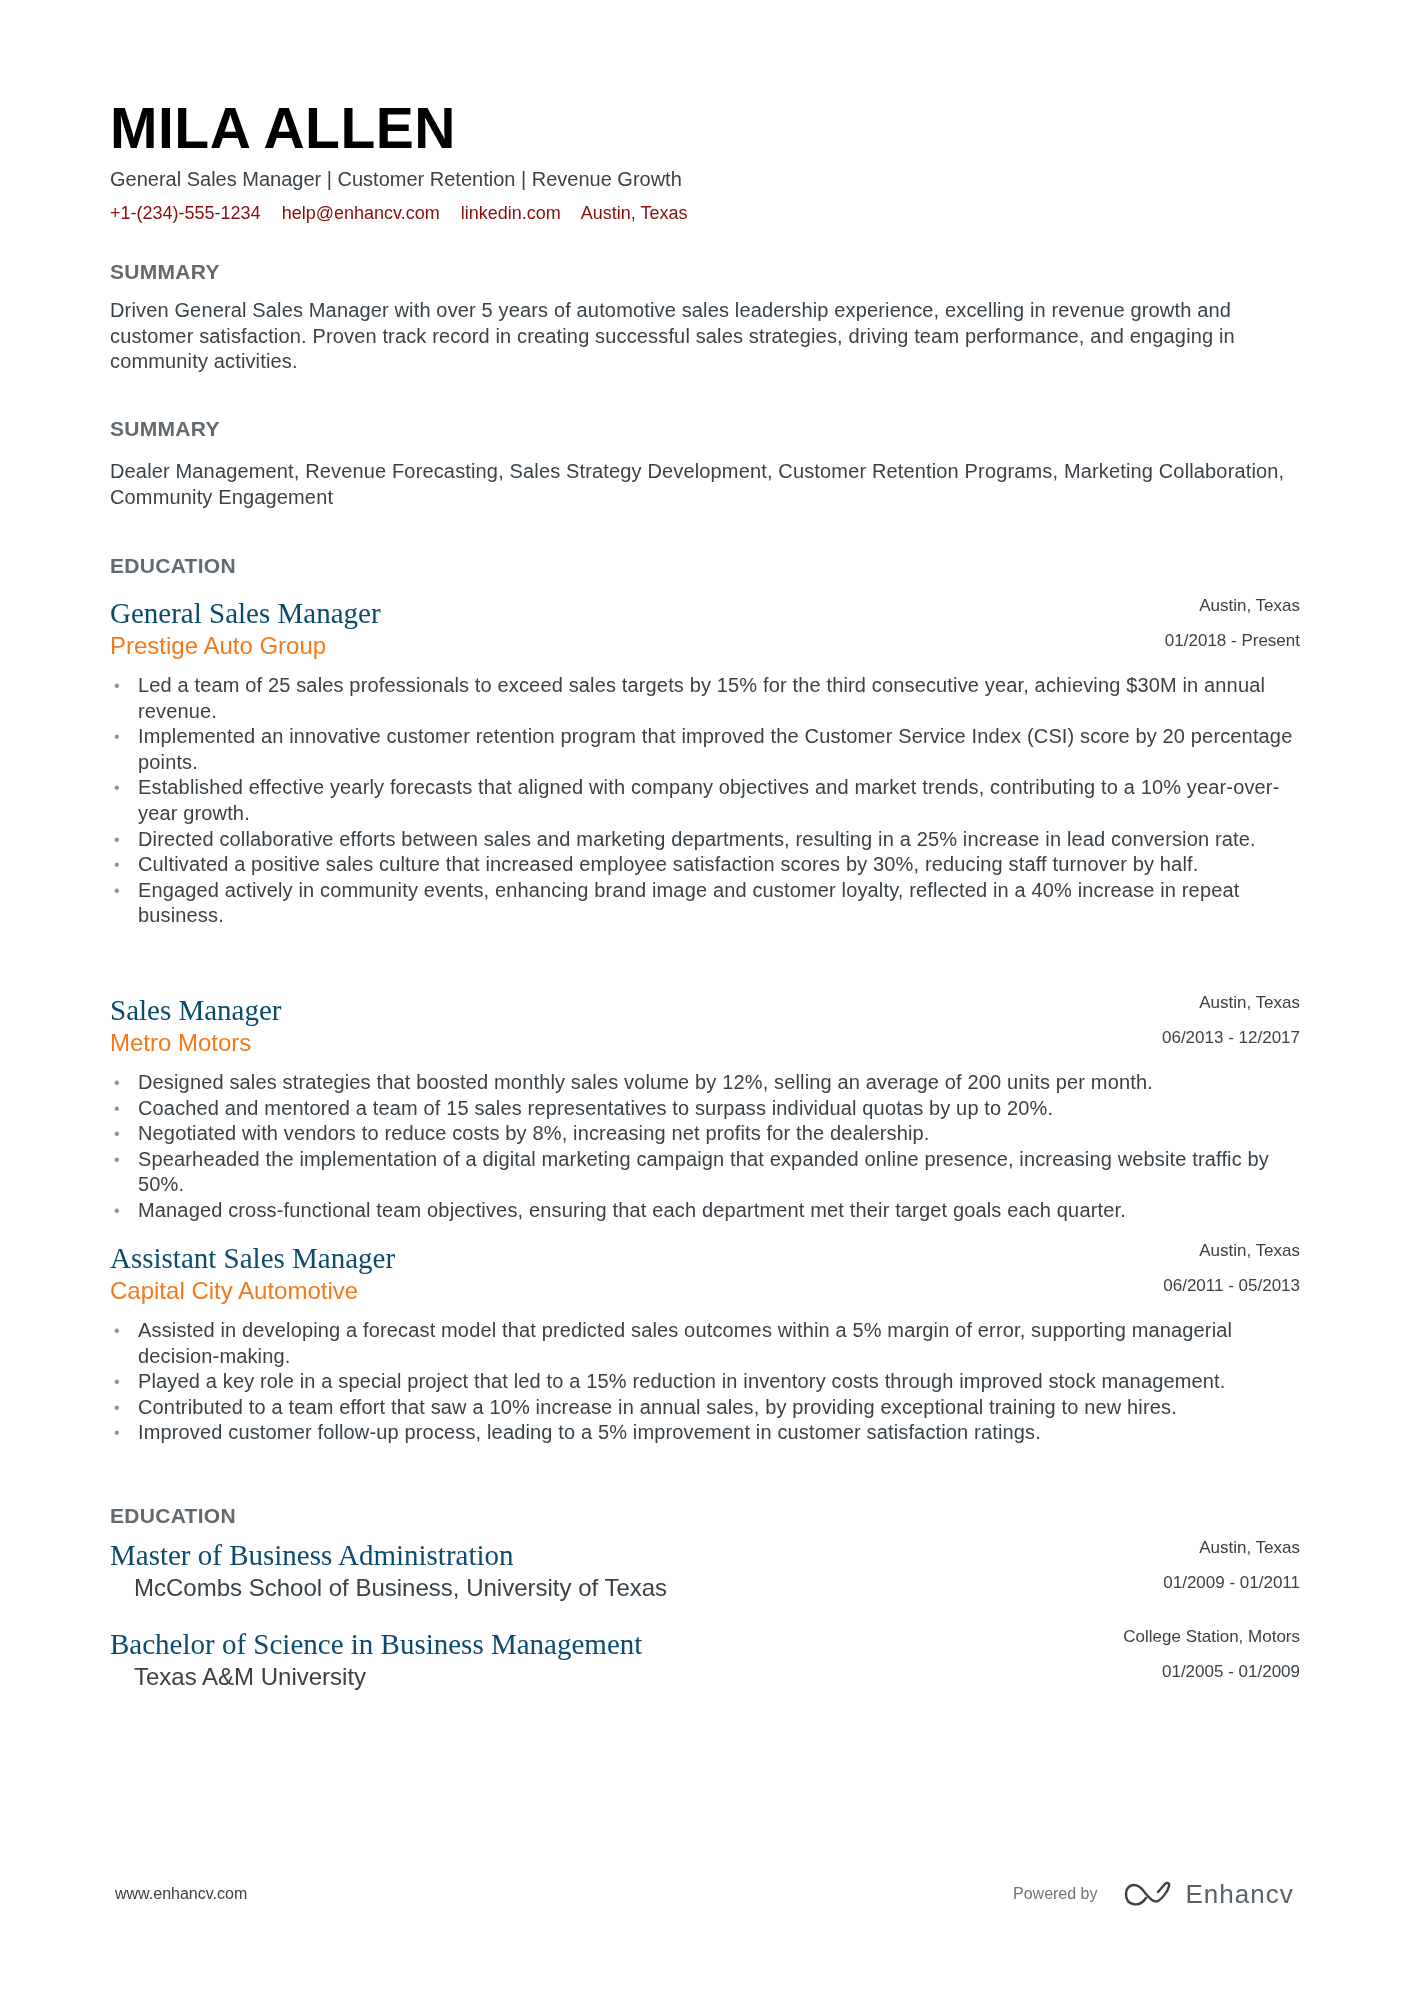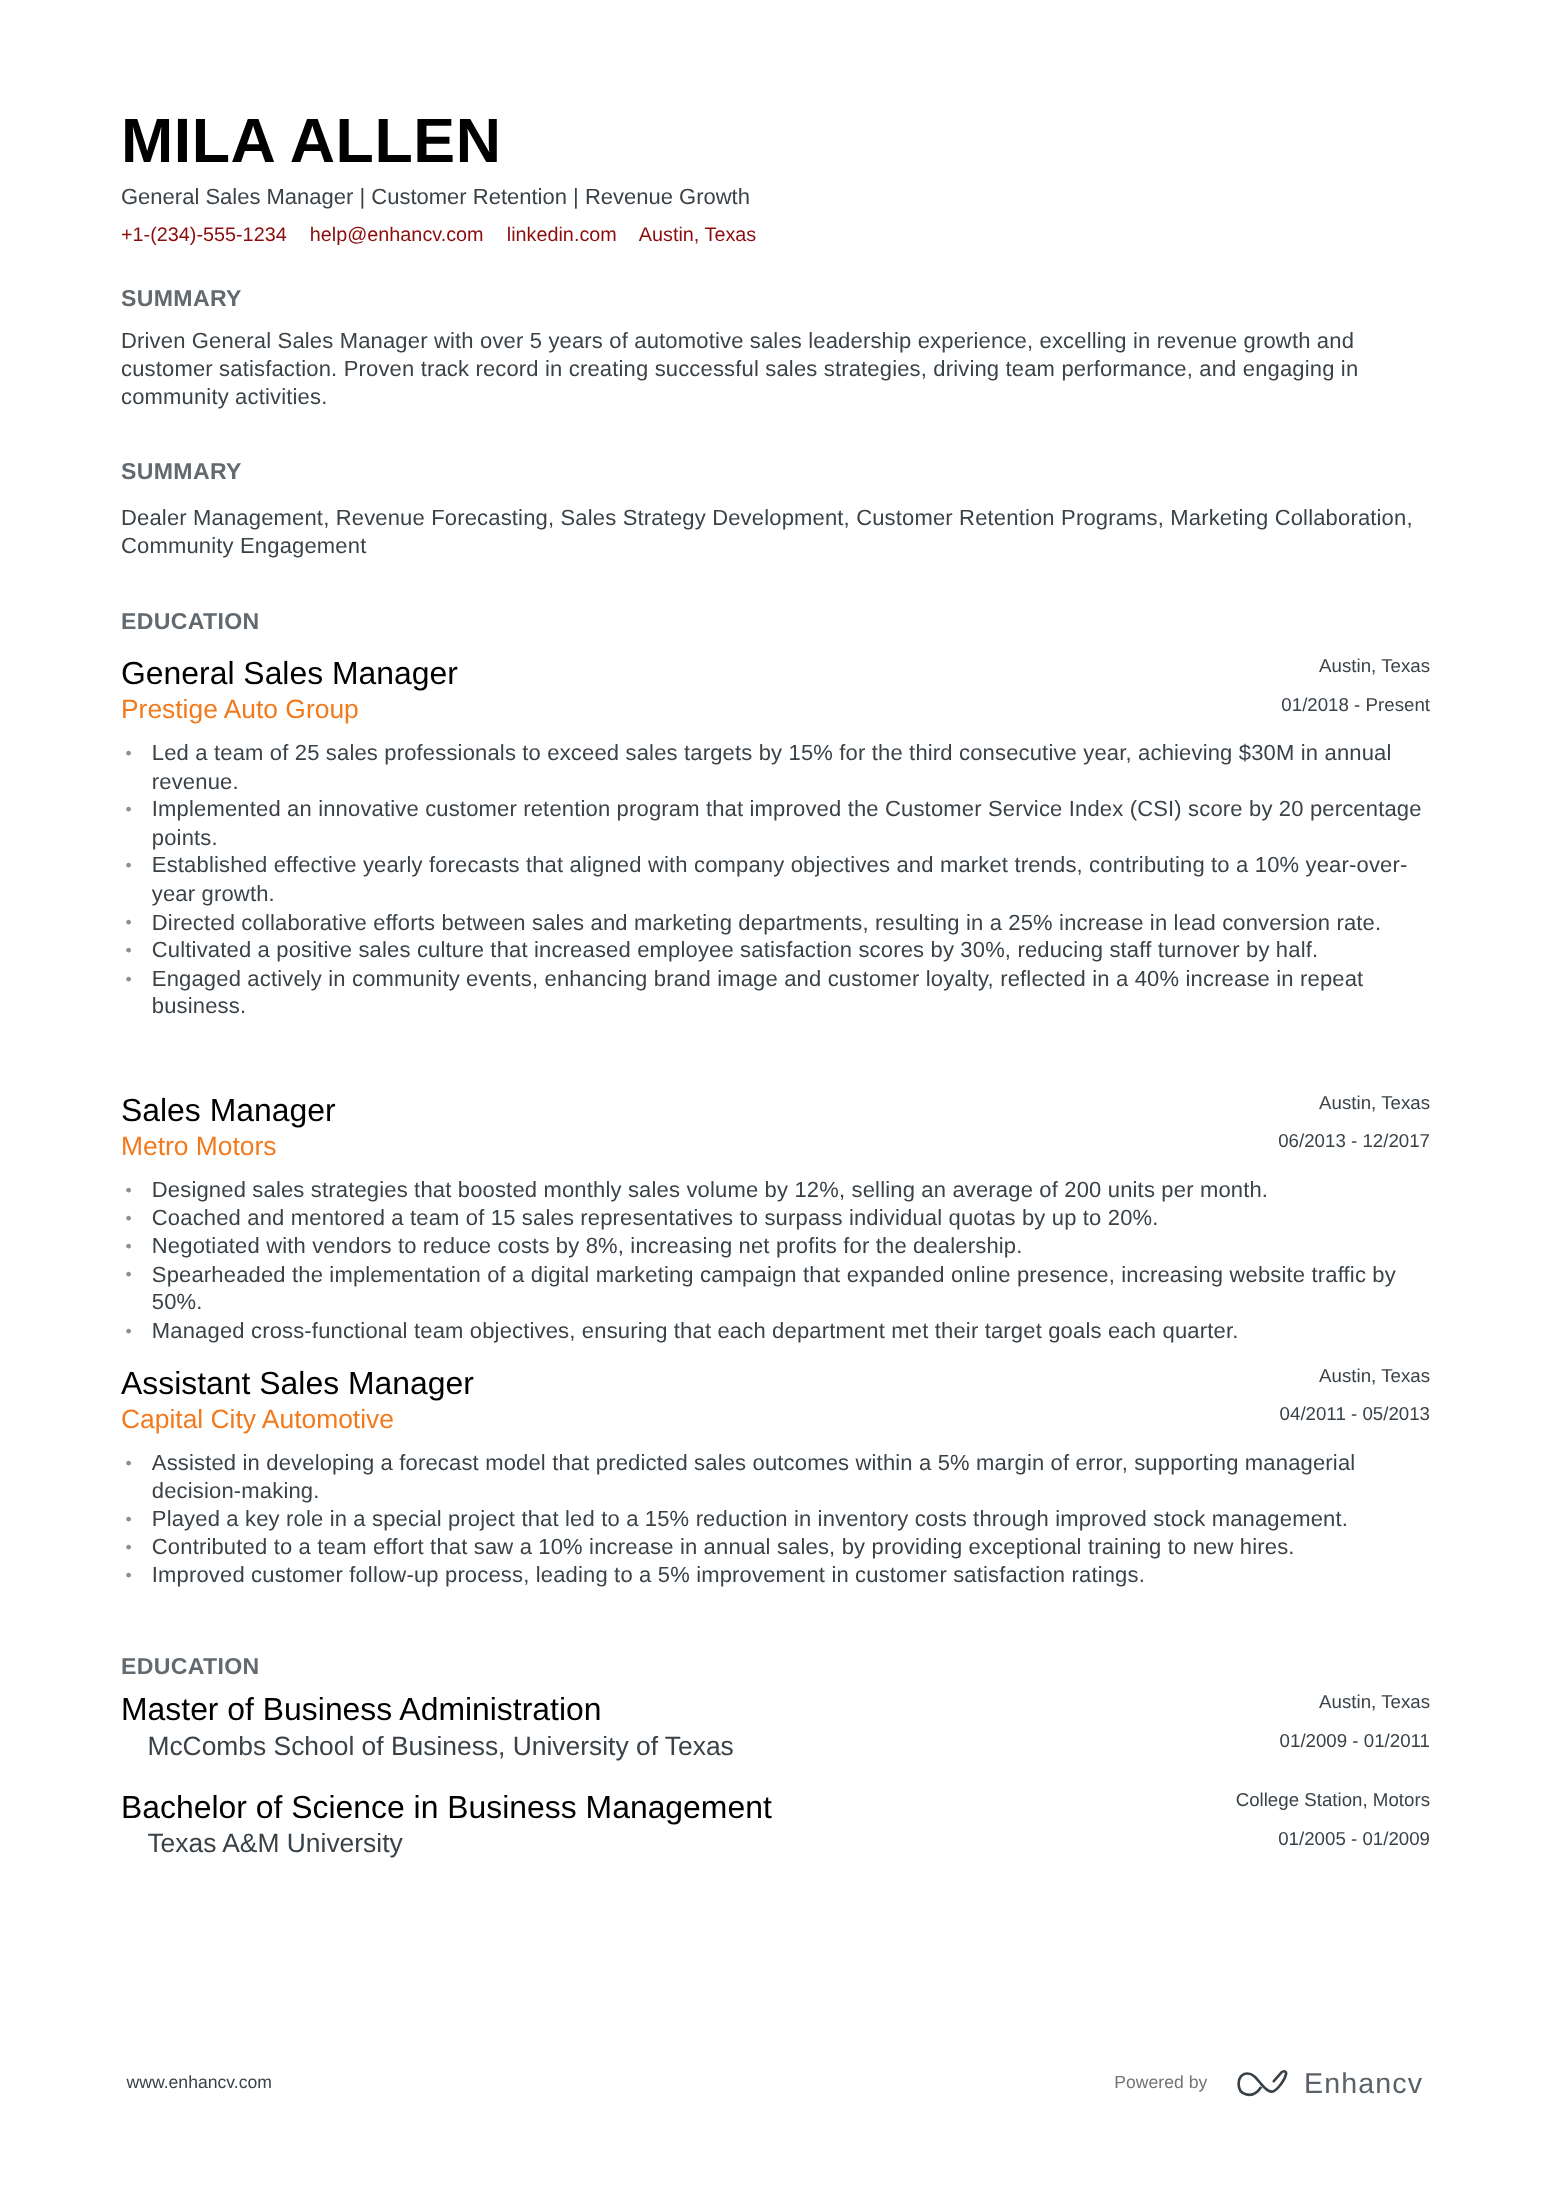--- a/index.html
+++ b/index.html
@@ -6,21 +6,21 @@
   body { width:1410px; height:1995px; position:relative; overflow:hidden;
          font-family:"Liberation Sans", "DejaVu Sans", sans-serif; color:#3a4248; }
   .page { position:absolute; left:110px; top:0; width:1190px; }
   .name { position:absolute; top:96px; left:0; font-size:57px; font-weight:700; color:#000; letter-spacing:0.5px; line-height:64px; margin:0; }
   .subtitle { position:absolute; top:161px; left:0; font-size:20px; color:#3a4248; line-height:36px; white-space:nowrap; }
   .contacts { position:absolute; top:201px; left:0; font-size:18px; color:#8b0c0c; line-height:24px; white-space:nowrap; }
   .contacts span { margin-right:16px; cursor:pointer; }
   .section-head { position:absolute; left:0; font-size:21px; font-weight:700; color:#626a70; letter-spacing:0.3px; line-height:26px; margin:0; }
   .para { position:absolute; left:0; width:1195px; font-size:20px; line-height:25.6px; color:#3a4248; margin:0; letter-spacing:0.15px; }
   .entry { position:absolute; left:0; width:1190px; }
-  .entry .title { position:absolute; left:0; top:0; font-size:29px; color:#000000; line-height:36px; white-space:nowrap; }
+  .entry .title { position:absolute; left:0; top:0; font-size:29px; color:#0c4a6e; line-height:36px; white-space:nowrap;font-family:Liberation Serif, serif; }
   .entry .org { position:absolute; left:0; top:36px; font-size:24px; color:#f27a1c; line-height:30px; white-space:nowrap; }
   .entry .org.dark { color:#3a4248;margin-left:24px; }
   .entry .loc { position:absolute; right:0; top:0; font-size:17px; color:#3a4248; line-height:22px; text-align:right; white-space:nowrap; }
   .entry .dates { position:absolute; right:0; top:35px; font-size:17px; color:#3a4248; line-height:22px; text-align:right; white-space:nowrap; }
   .entry ul { position:absolute; left:0; top:78px; margin:0; padding:0; list-style:none; width:1195px; }
   .entry li { position:relative; padding-left:28px; font-size:20px; line-height:25.6px; color:#3a4248; letter-spacing:0.15px; }
   .entry li .dot { position:absolute; left:4px; top:0; color:#8a9096; font-size:16px; }
   .footer-left { position:absolute; left:115px; top:1884px; font-size:16px; color:#3a4248; line-height:20px; }
   .footer-right { position:absolute; left:1013px; top:1878px; height:32px; display:flex; align-items:center; }
   .footer-right .powered { font-size:16px; color:#737373; margin-right:26px; }
@@ -75,21 +75,21 @@
       <li><span class="dot">•</span><span>Negotiated with vendors to reduce costs by 8%, increasing net profits for the dealership.</span></li>
       <li><span class="dot">•</span><span>Spearheaded the implementation of a digital marketing campaign that expanded online presence, increasing website traffic by 50%.</span></li>
       <li><span class="dot">•</span><span>Managed cross-functional team objectives, ensuring that each department met their target goals each quarter.</span></li>
     </ul>
   </div>
 
   <div class="entry" style="top:1240px">
     <div class="title">Assistant Sales Manager</div>
     <div class="org">Capital City Automotive</div>
     <div class="loc">Austin, Texas</div>
-    <div class="dates">04/2011 - 05/2013</div>
+    <div class="dates">06/2011 - 05/2013</div>
     <ul>
       <li><span class="dot">•</span><span>Assisted in developing a forecast model that predicted sales outcomes within a 5% margin of error, supporting managerial decision-making.</span></li>
       <li><span class="dot">•</span><span>Played a key role in a special project that led to a 15% reduction in inventory costs through improved stock management.</span></li>
       <li><span class="dot">•</span><span>Contributed to a team effort that saw a 10% increase in annual sales, by providing exceptional training to new hires.</span></li>
       <li><span class="dot">•</span><span>Improved customer follow-up process, leading to a 5% improvement in customer satisfaction ratings.</span></li>
     </ul>
   </div>
 
   <h2 class="section-head" style="top:1503px">EDUCATION</h2>
 

